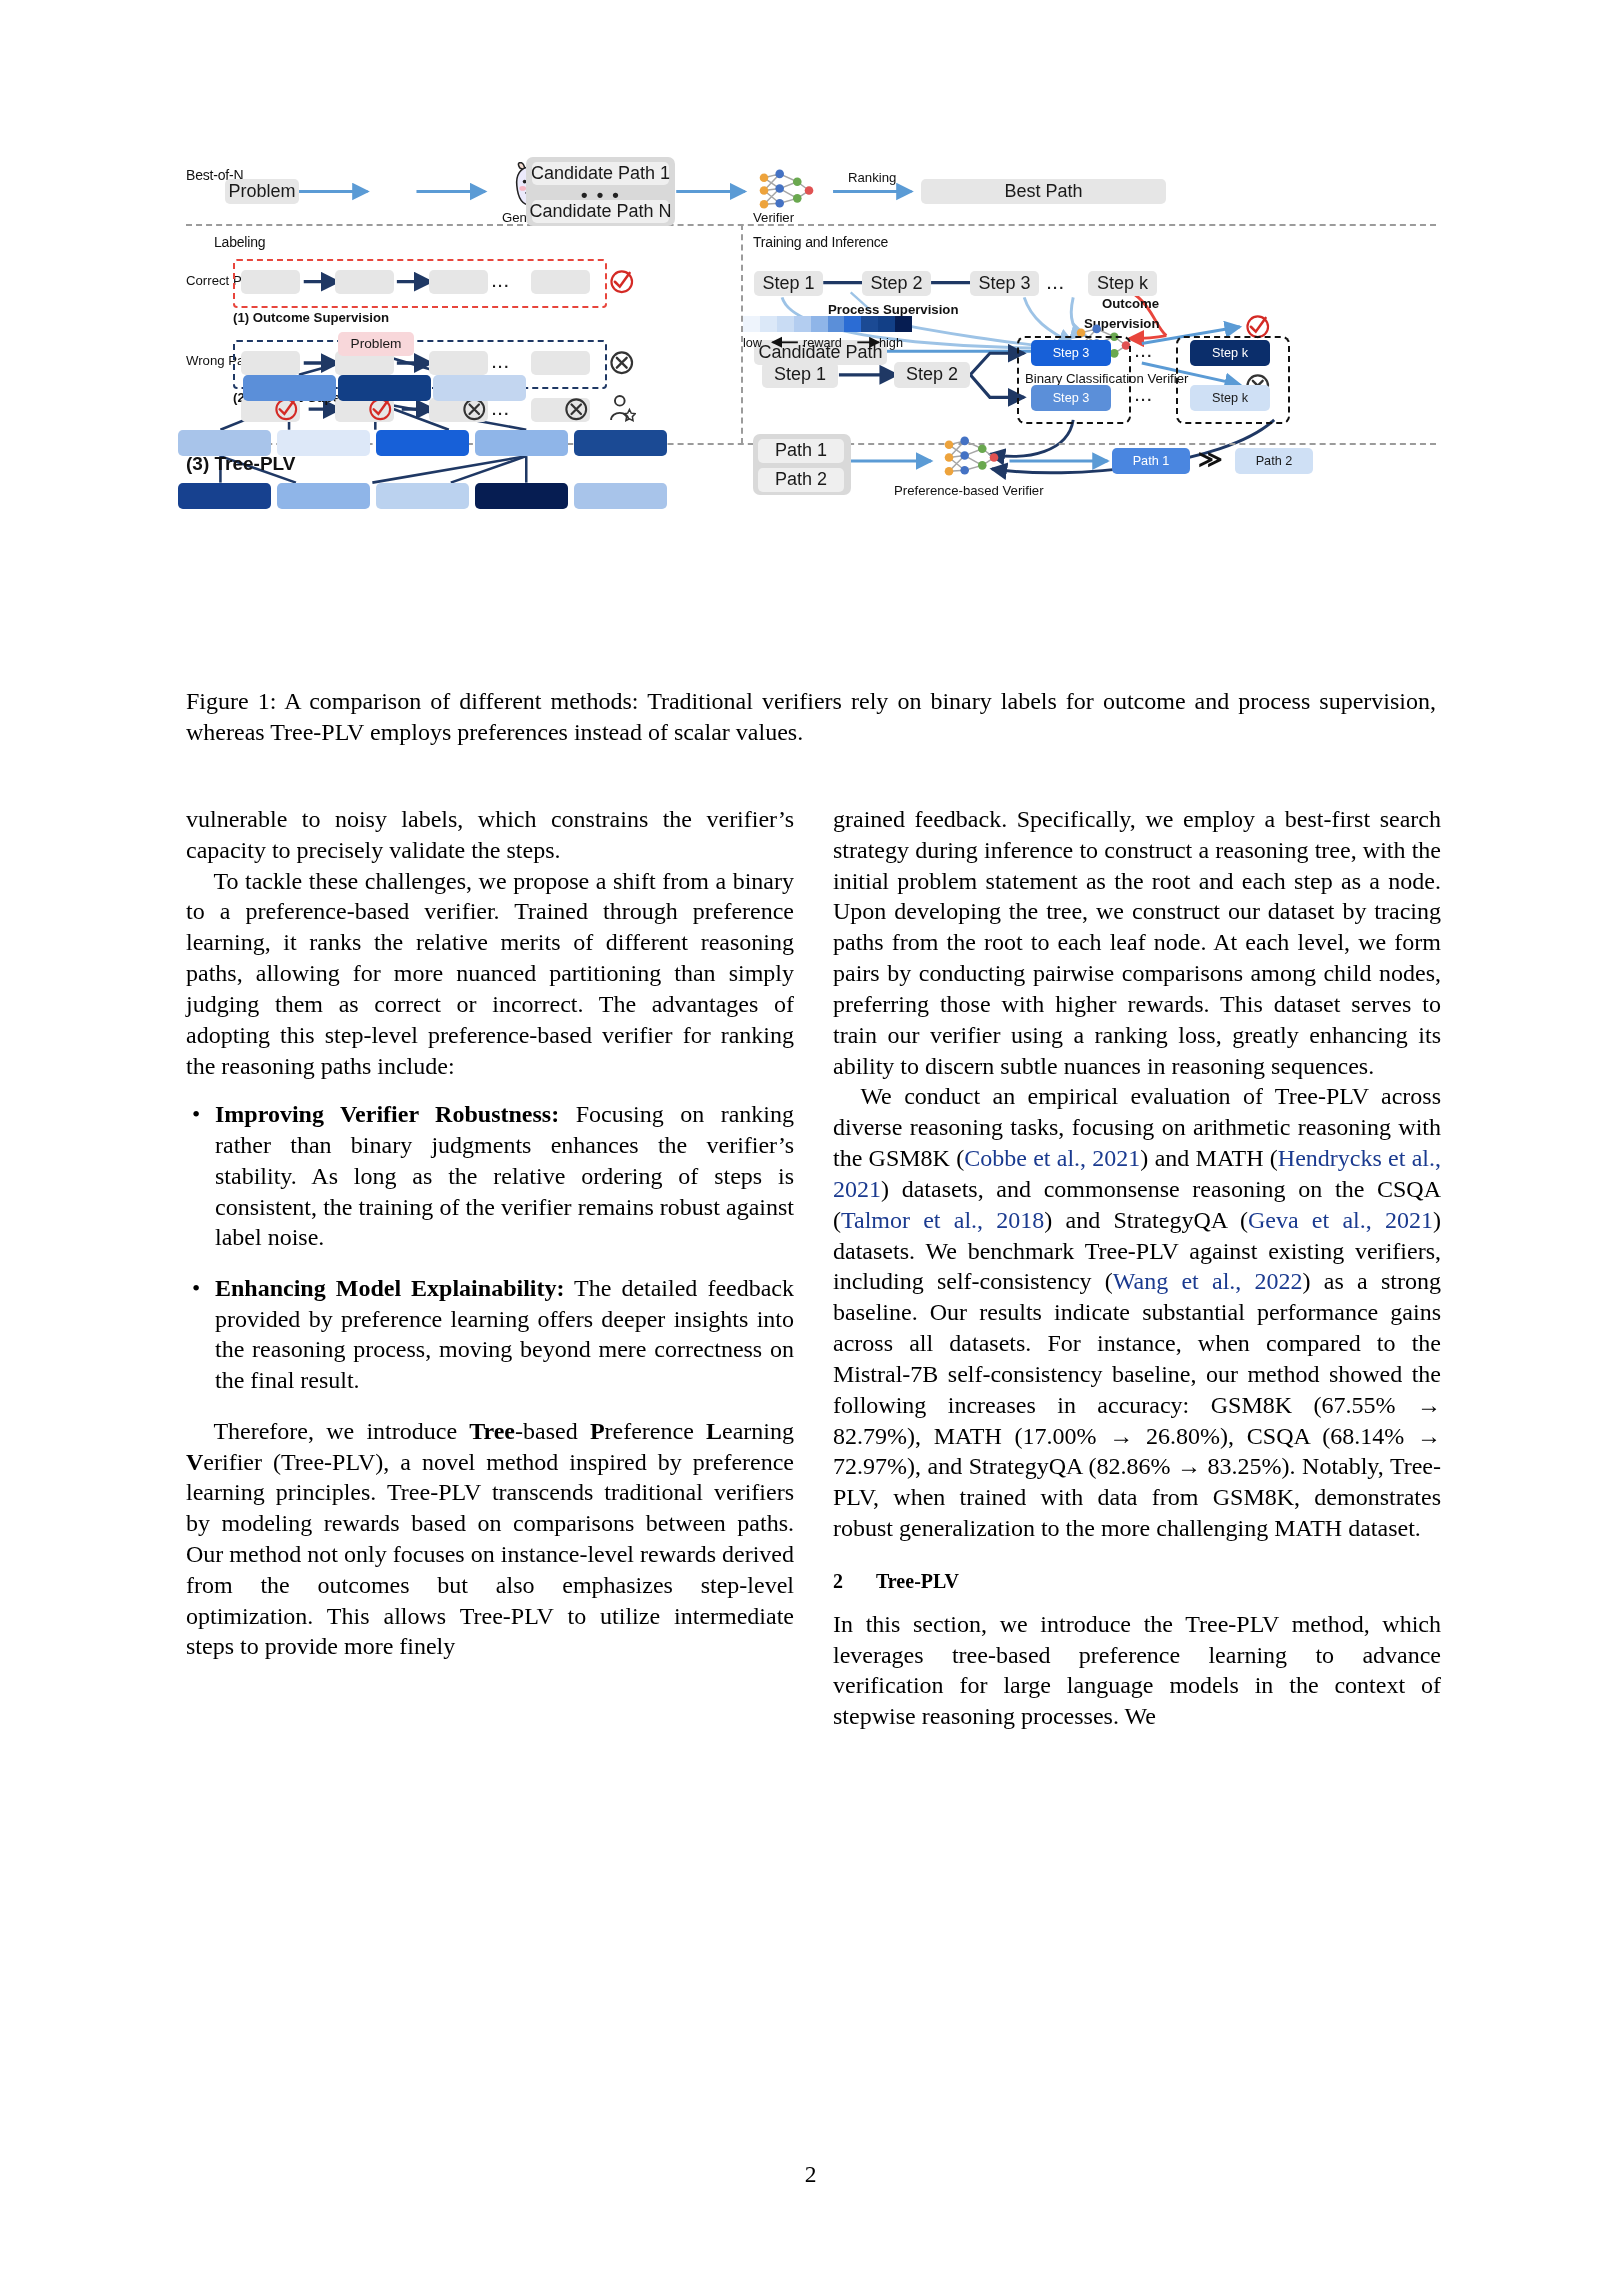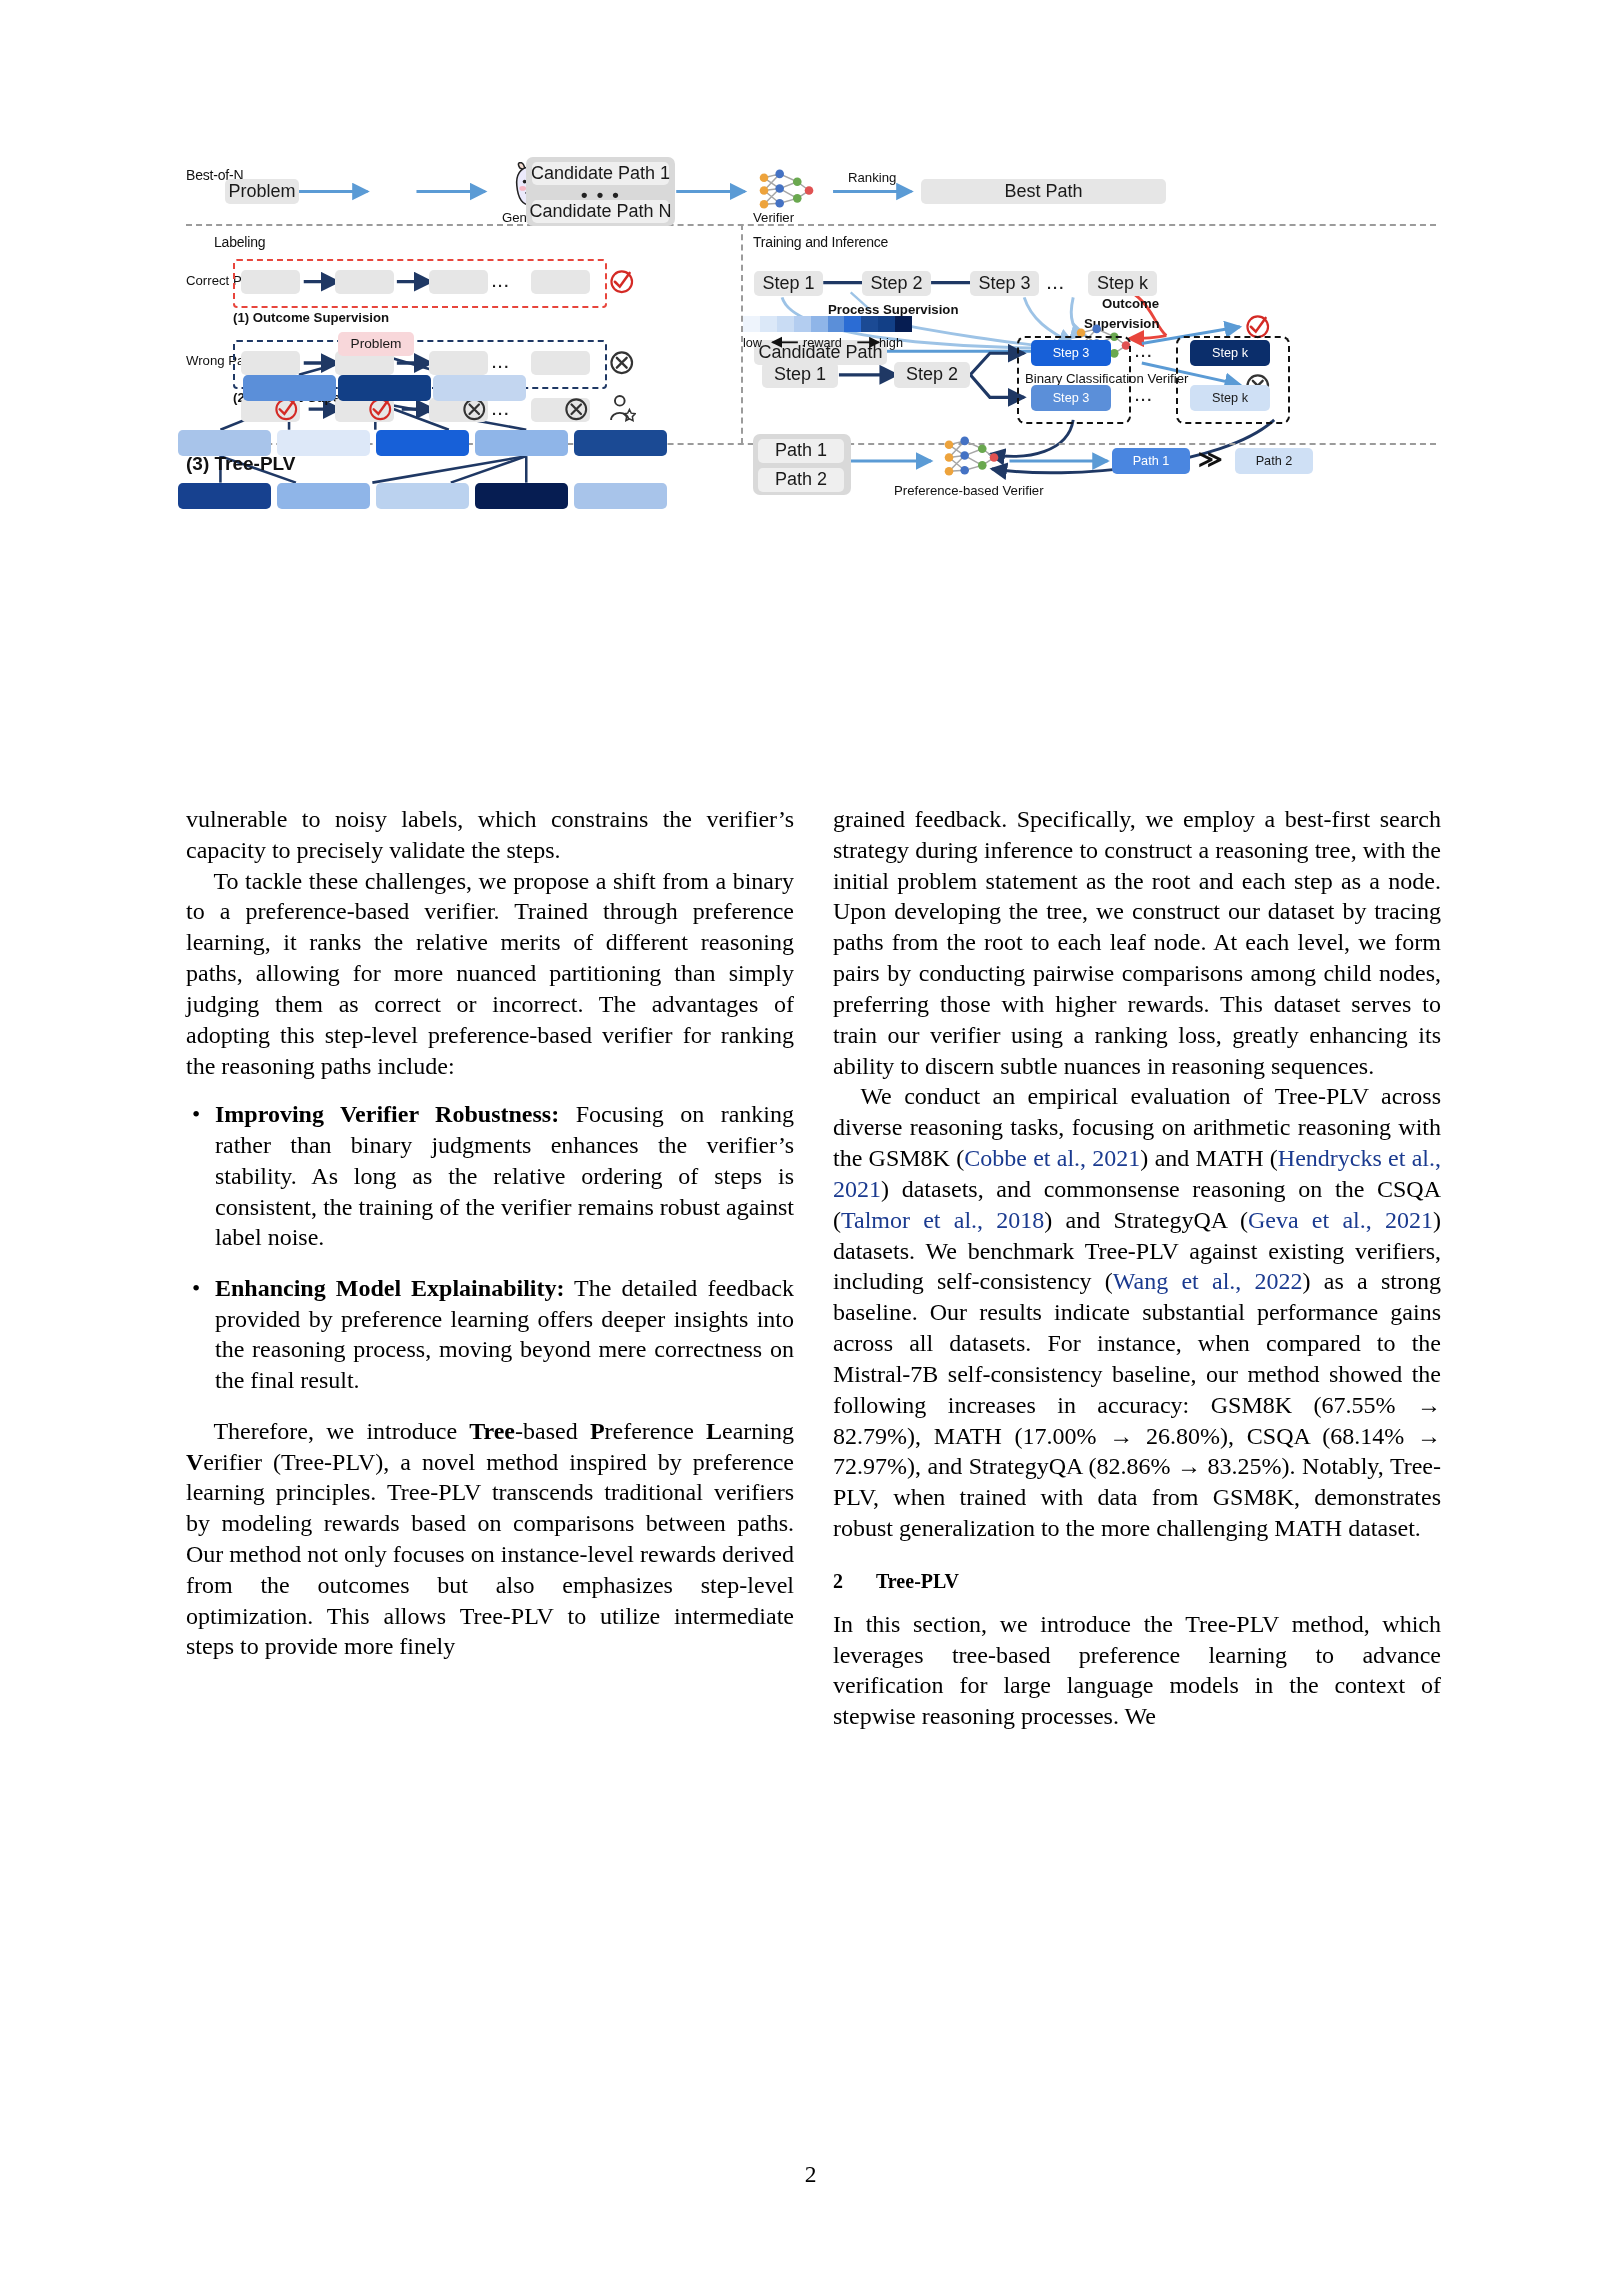--- a/index.html
+++ b/index.html
@@ -482,20 +482,23 @@
         <circle cx="54" cy="22" r="4.4" fill="#e05252"></circle>
       </svg>
     </div>
     <div class="lbl" style="left:708px;top:316px;">Preference-based Verifier</div>
 
     <div class="bluebox" style="left:926px;top:281px;width:78px;height:25.5px;background:#4a86e0;color:#fff;">Path 1</div>
     <div class="lbl" style="left:1012px;top:278px;font-size:23.5px;font-weight:bold;">≫</div>
     <div class="bluebox" style="left:1049px;top:281px;width:78px;height:25.5px;background:#cfe0f5;color:#1a1a1a;">Path 2</div>
   </div>
 
+  <div class="caption">
+    <span>Figure 1:</span><span> A comparison of different methods: Traditional verifiers rely on binary labels for outcome and process supervision, whereas Tree-PLV employs preferences instead of scalar values.</span>
+  </div>
 
   <div class="col left">
     <p class="p noind">vulnerable to noisy labels, which constrains the verifier’s capacity to precisely validate the steps.</p>
     <p class="p">To tackle these challenges, we propose a shift from a binary to a preference-based verifier. Trained through preference learning, it ranks the relative merits of different reasoning paths, allowing for more nuanced partitioning than simply judging them as correct or incorrect. The advantages of adopting this step-level preference-based verifier for ranking the reasoning paths include:</p>
     <ul class="bullets">
       <li><b>Improving Verifier Robustness:</b><span> Focusing on ranking rather than binary judgments enhances the verifier’s stability. As long as the relative ordering of steps is consistent, the training of the verifier remains robust against label noise.</span></li>
       <li><b>Enhancing Model Explainability:</b><span> The detailed feedback provided by preference learning offers deeper insights into the reasoning process, moving beyond mere correctness on the final result.</span></li>
     </ul>
     <p class="p" style="margin-top:13.7px;"><span>Therefore, we introduce </span><b>Tree</b><span>-based </span><b>P</b><span>reference </span><b>L</b><span>earning </span><b>V</b><span>erifier (Tree-PLV), a novel method inspired by preference learning principles. Tree-PLV transcends traditional verifiers by modeling rewards based on comparisons between paths. Our method not only focuses on instance-level rewards derived from the outcomes but also emphasizes step-level optimization. This allows Tree-PLV to utilize intermediate steps to provide more finely</span></p>
   </div>

